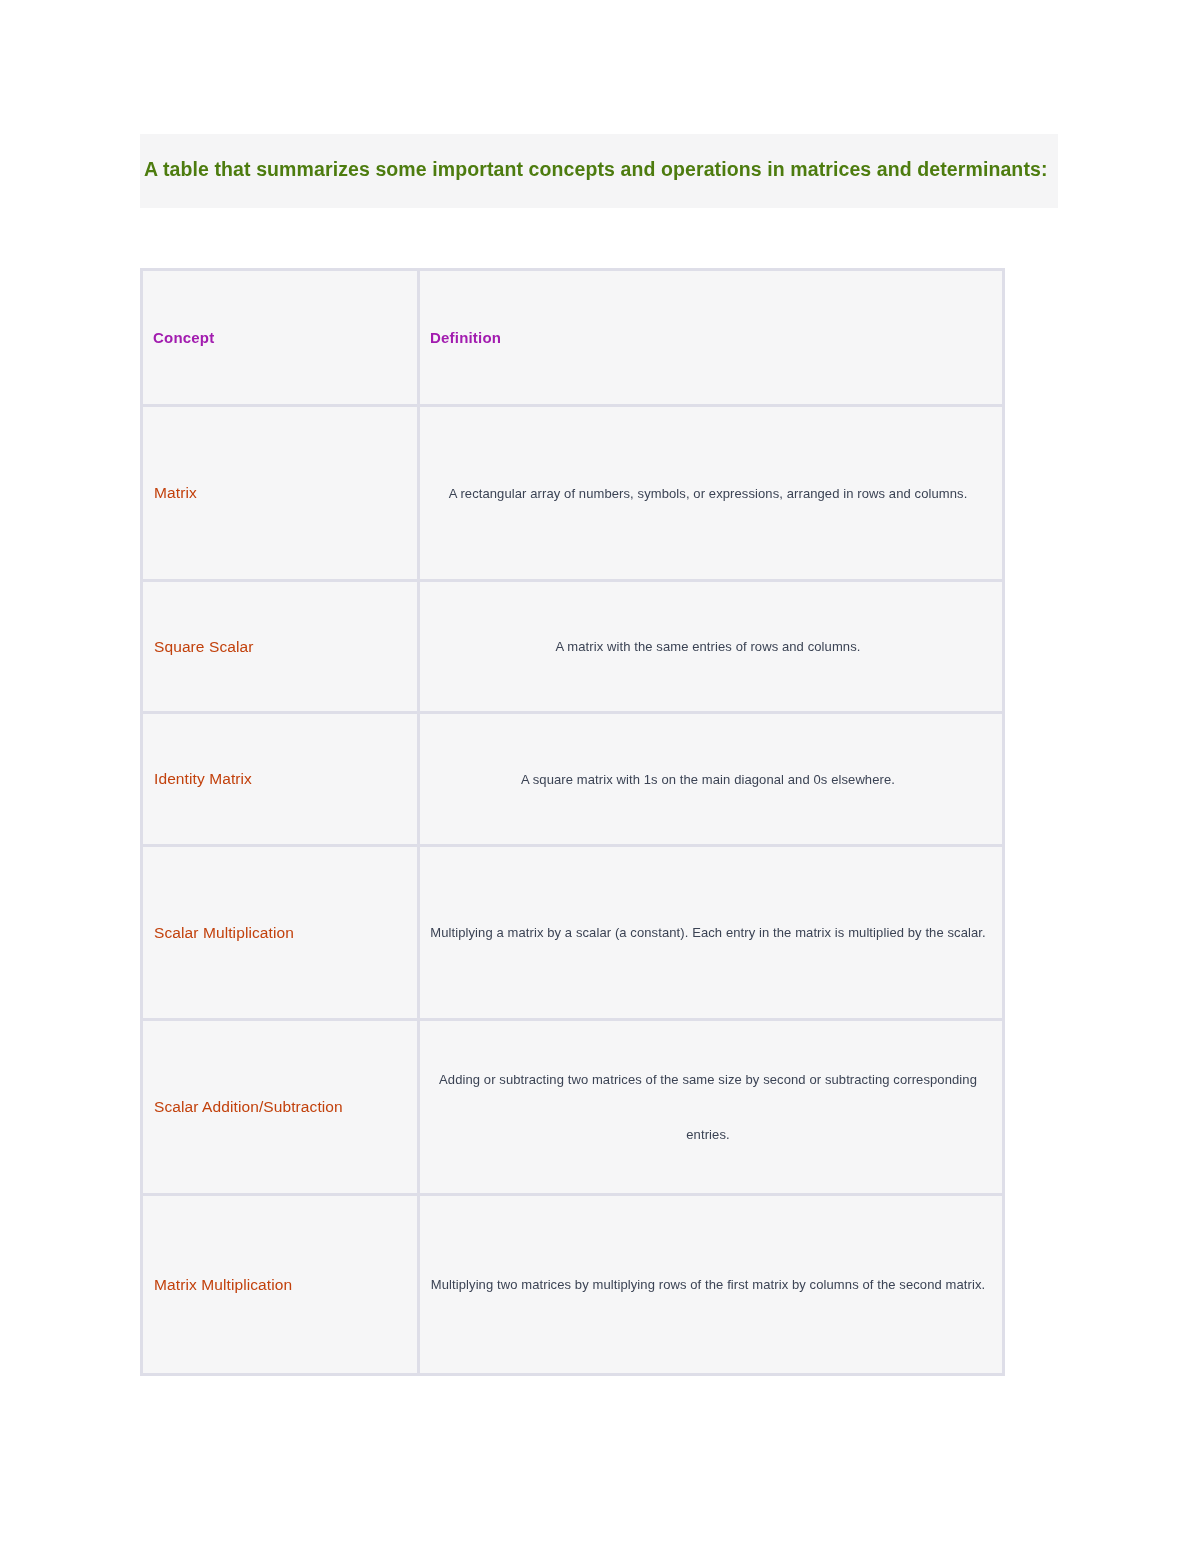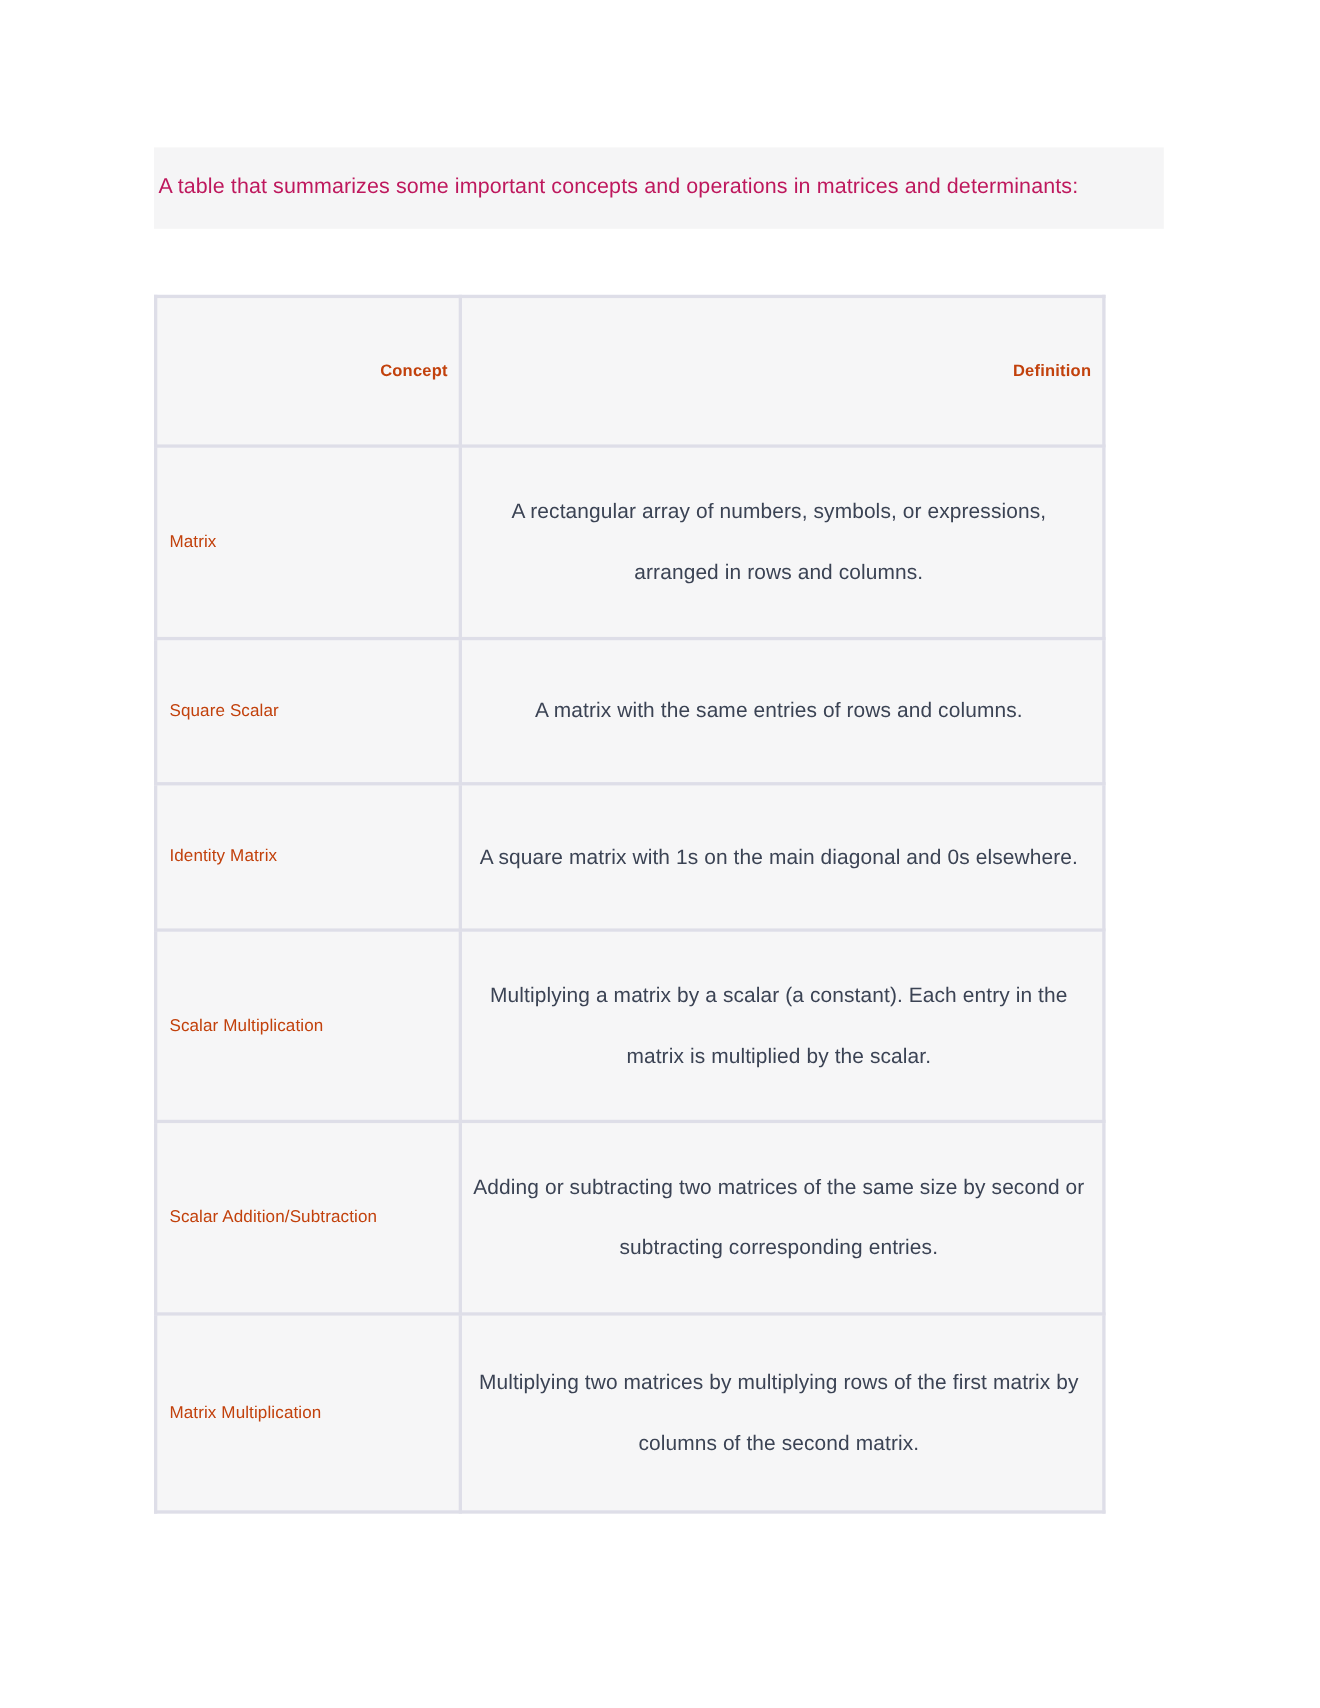--- a/index.html
+++ b/index.html
@@ -30,25 +30,25 @@
     left: 140px;
     top: 134px;
     width: 918px;
     padding: 8px 0 12px 0;
     background: #f5f5f6;
     box-sizing: border-box;
   }
   .intro-text {
     font-size: 19.5px;
     line-height: 54px;
-    color: #be185d;
+    color: #4d7c0f;
     letter-spacing: 0.1px;
     padding: 0 6px 0 4px;
     margin: 0;
-    font-weight: 400;
+    font-weight: 700;
   }
 
   
   .table-wrap {
     position: absolute;
     left: 140px;
     top: 268px;
     width: 862px;
   }
   table.concept-table {
@@ -65,40 +65,40 @@
   table.concept-table td {
     border: 3px solid #dedee8;
     background: #f6f6f7;
     vertical-align: middle;
     box-sizing: border-box;
   }
 
   
   table.concept-table thead th {
     height: 136px;
-    text-align: right;
+    text-align: left;
     font-size: 15px;
     font-weight: bold;
-    color: #c2410c;
+    color: #a21caf;
     letter-spacing: 0.2px;
     padding: 6px 10px;
   }
 
   
   td.concept-cell {
     text-align: left;
     font-size: 15.5px;
     color: #c2410c;
     padding: 10px 10px 10px 11px;
     letter-spacing: 0.1px;
     line-height: 1.4;
   }
   td.definition-cell {
     text-align: center;
-    font-size: 19px;
+    font-size: 13px;
     color: #3b4354;
     padding: 10px 16px 10px 10px;
     letter-spacing: 0.1px;
     line-height: 55px;
   }
   td.definition-cell .def-inner {
     display: block;
   }
 
   

